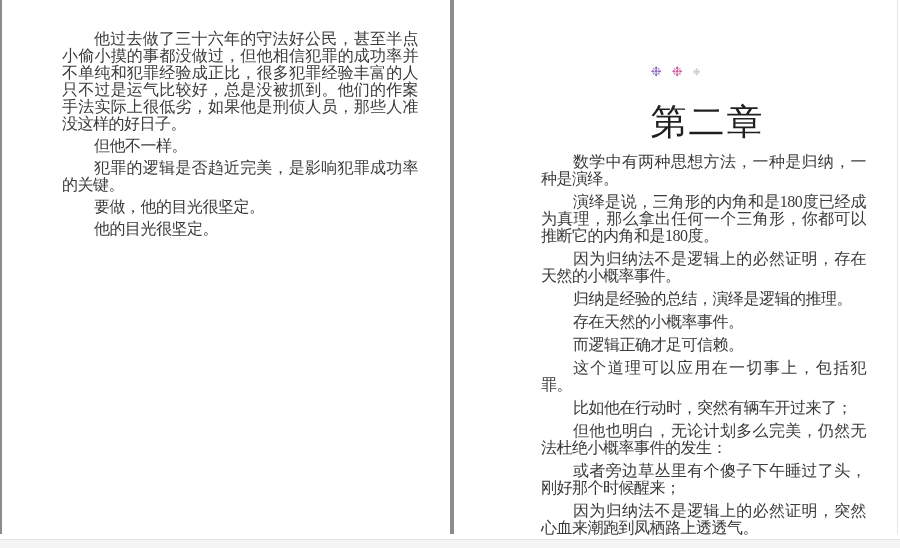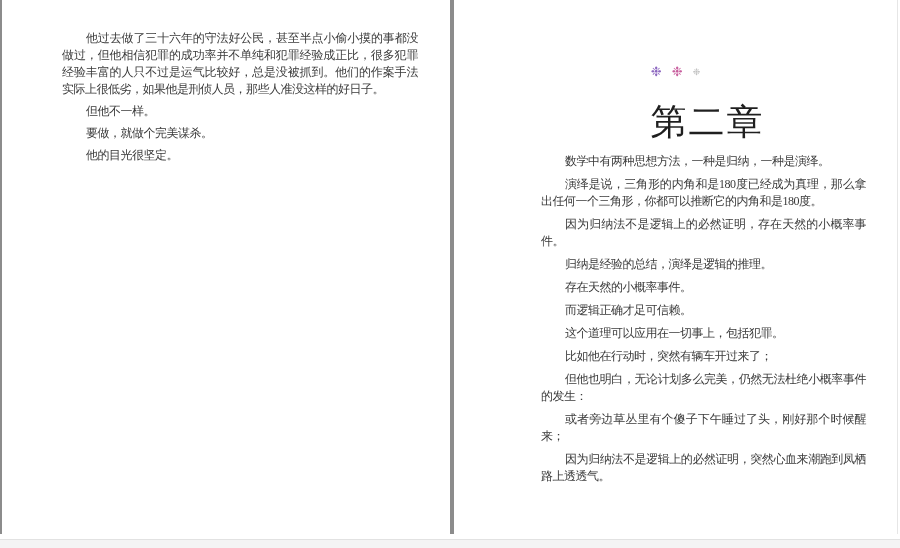--- a/index.html
+++ b/index.html
@@ -37,21 +37,21 @@
     border-top: 1px solid #e2e2e2;
   }
   
   .page { position: absolute; top: 0; height: 539px; background: #ffffff; }
   #left-page  { left: 2px;   width: 448px; }
   #right-page { left: 454px; width: 443px; }
 
   .text-block {
     position: absolute;
     color: #3a3a3a;
-    font-size: 12px;
+    font-size: 16px;
     line-height: 17px;
     letter-spacing: -0.5px;
     text-align: justify;
   }
   #left-text  { left: 60px; top: 30px;  width: 356px; }
   #right-text { left: 51px; top: 153px; width: 361px; }
 
   .text-block p.para {
     margin: 0;
     text-indent: 2em;
@@ -83,21 +83,22 @@
 </style>
 </head>
 <body>
 
 <div id="app">
 
   <div id="left-page" class="page">
     <div id="left-text" class="text-block">
         <p class="para">他过去做了三十六年的守法好公民，甚至半点小偷小摸的事都没做过，但他相信犯罪的成功率并不单纯和犯罪经验成正比，很多犯罪经验丰富的人只不过是运气比较好，总是没被抓到。他们的作案手法实际上很低劣，如果他是刑侦人员，那些人准没这样的好日子。</p>
         <p class="para">但他不一样。</p>
-        <p class="para">要做，就做个完美谋杀。</p>
+        <p class="para">犯罪的逻辑是否趋近完美，是影响犯罪成功率的关键。</p>
+        <p class="para">要做，他的目光很坚定。</p>
         <p class="para">他的目光很坚定。</p>
       </div>
   </div>
 
   <div id="right-page" class="page">
     <div class="ornament-row">
       <span class="flower f1" style="color: rgb(141, 104, 192);">❉</span>
       <span class="flower f2" style="color: rgb(200, 95, 158);">❉</span>
       <span class="flower f3" style="color: rgb(194, 194, 194);">❉</span>
     </div>

